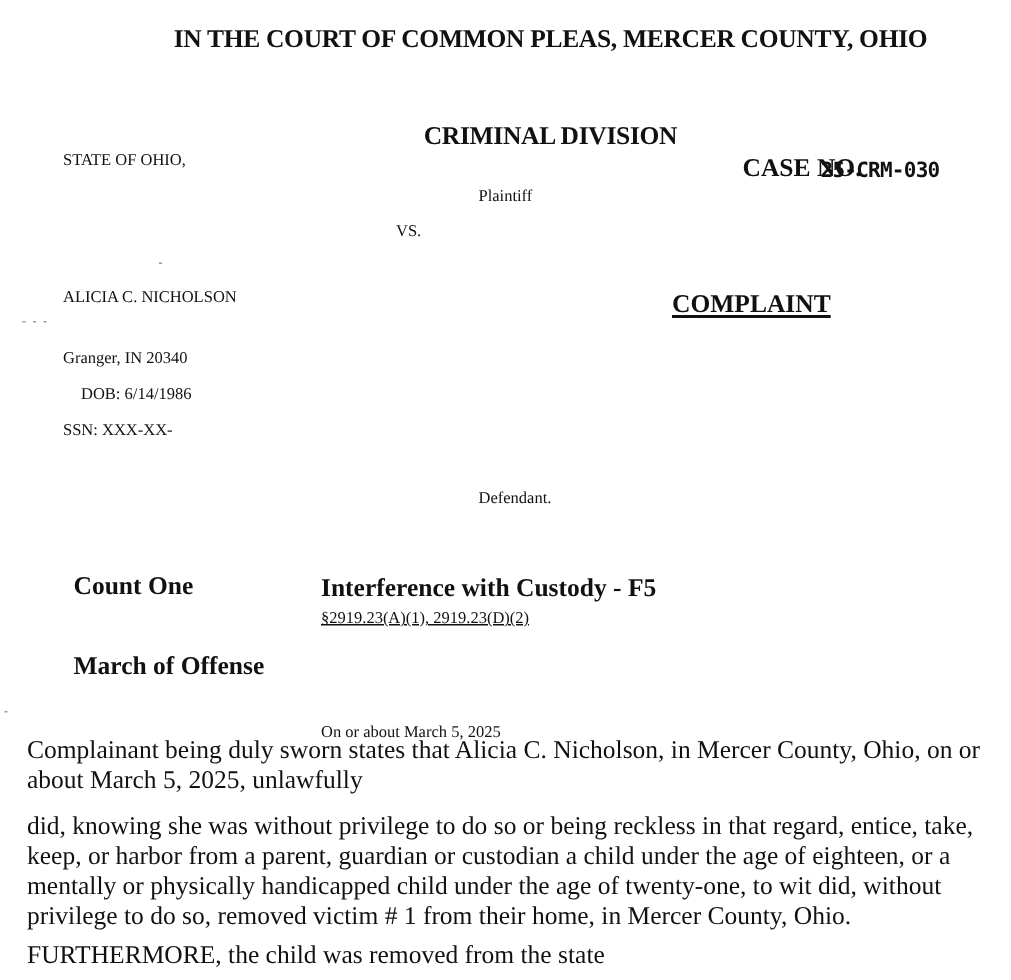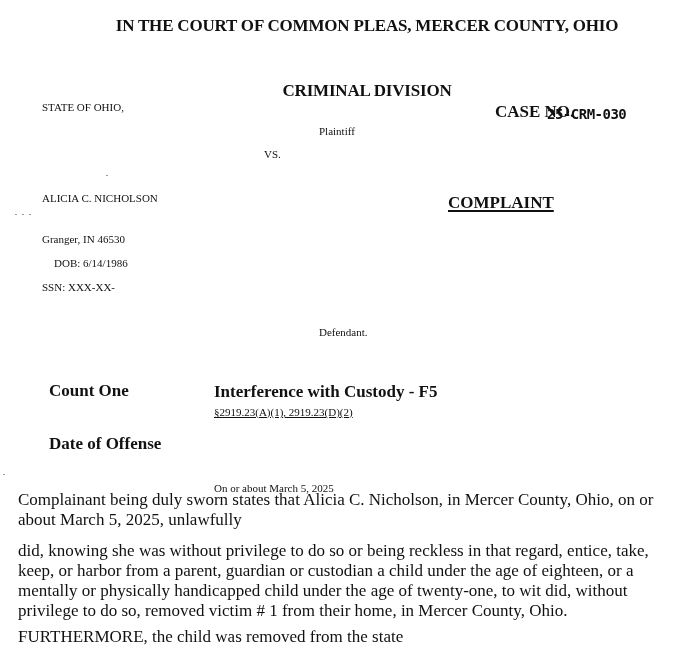--- a/index.html
+++ b/index.html
@@ -41,29 +41,29 @@
 
 <div class="speck" style="left:106px; top:175px;"></div>
 
 <div class="abs reg" style="left:12px; top:192px;">ALICIA C. NICHOLSON</div>
 <div class="abs bold underline" style="left:418px; top:193px;">COMPLAINT</div>
 
 <div class="speck" style="left:15px; top:214px;"></div>
 <div class="speck" style="left:22px; top:214px;"></div>
 <div class="speck" style="left:29px; top:214px;"></div>
 
-<div class="abs reg" style="left:12px; top:233px;">Granger, IN 46530</div>
+<div class="abs reg" style="left:12px; top:233px;">Granger, IN 20340</div>
 <div class="abs reg" style="left:24px; top:257px;text-align:center;">DOB: 6/14/1986</div>
 <div class="abs reg" style="left:12px; top:281px;">SSN: XXX-XX-</div>
 
 <div class="abs reg" style="left:289px; top:326px;">Defendant.</div>
 
 <div class="abs bold" style="left:19px; top:381px;">Count One</div>
 <div class="abs bold" style="left:184px; top:382px;">Interference with Custody - F5</div>
 <div class="abs reg" style="left:184px; top:406px;text-decoration:underline;">§2919.23(A)(1), 2919.23(D)(2)</div>
-<div class="abs bold" style="left:19px; top:434px;">Date of Offense</div>
+<div class="abs bold" style="left:19px; top:434px;">March of Offense</div>
 <div class="abs reg" style="left:184px; top:434px;margin-top:48px;">On or about March 5, 2025</div>
 
 <div class="speck" style="left:3px; top:474px;"></div>
 
 <div class="para" style="top:490px;">Complainant being duly sworn states that Alicia C. Nicholson, in Mercer County, Ohio, on or about March 5, 2025, unlawfully</div>
 <div class="para" style="top:541px;">did, knowing she was without privilege to do so or being reckless in that regard, entice, take, keep, or harbor from a parent, guardian or custodian a child under the age of eighteen, or a mentally or physically handicapped child under the age of twenty-one, to wit did, without privilege to do so, removed victim # 1 from their home, in Mercer County, Ohio.</div>
 <div class="para" style="top:627px;">FURTHERMORE, the child was removed from the state</div>
 
 </body></html>

